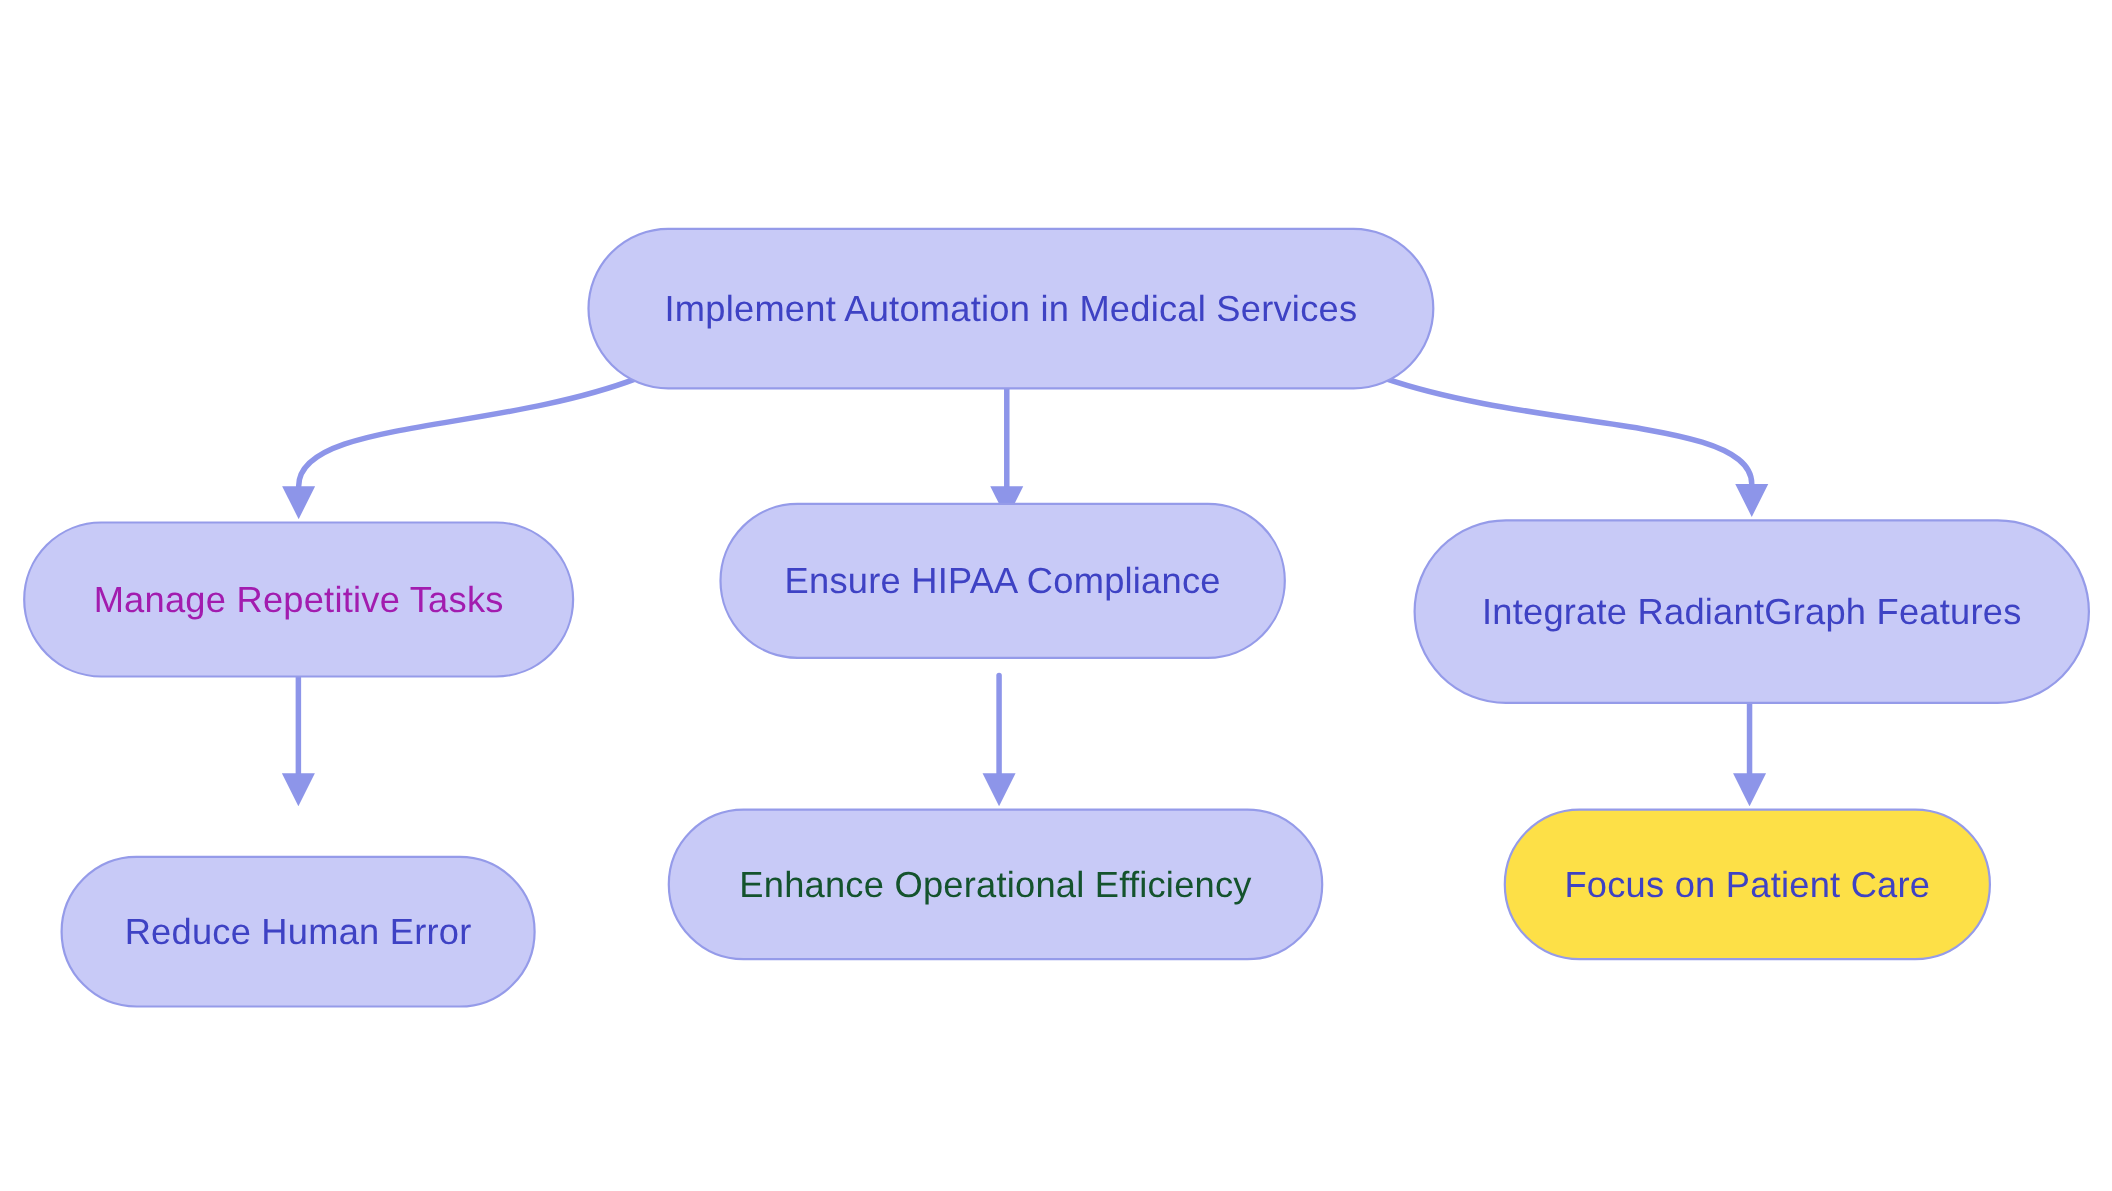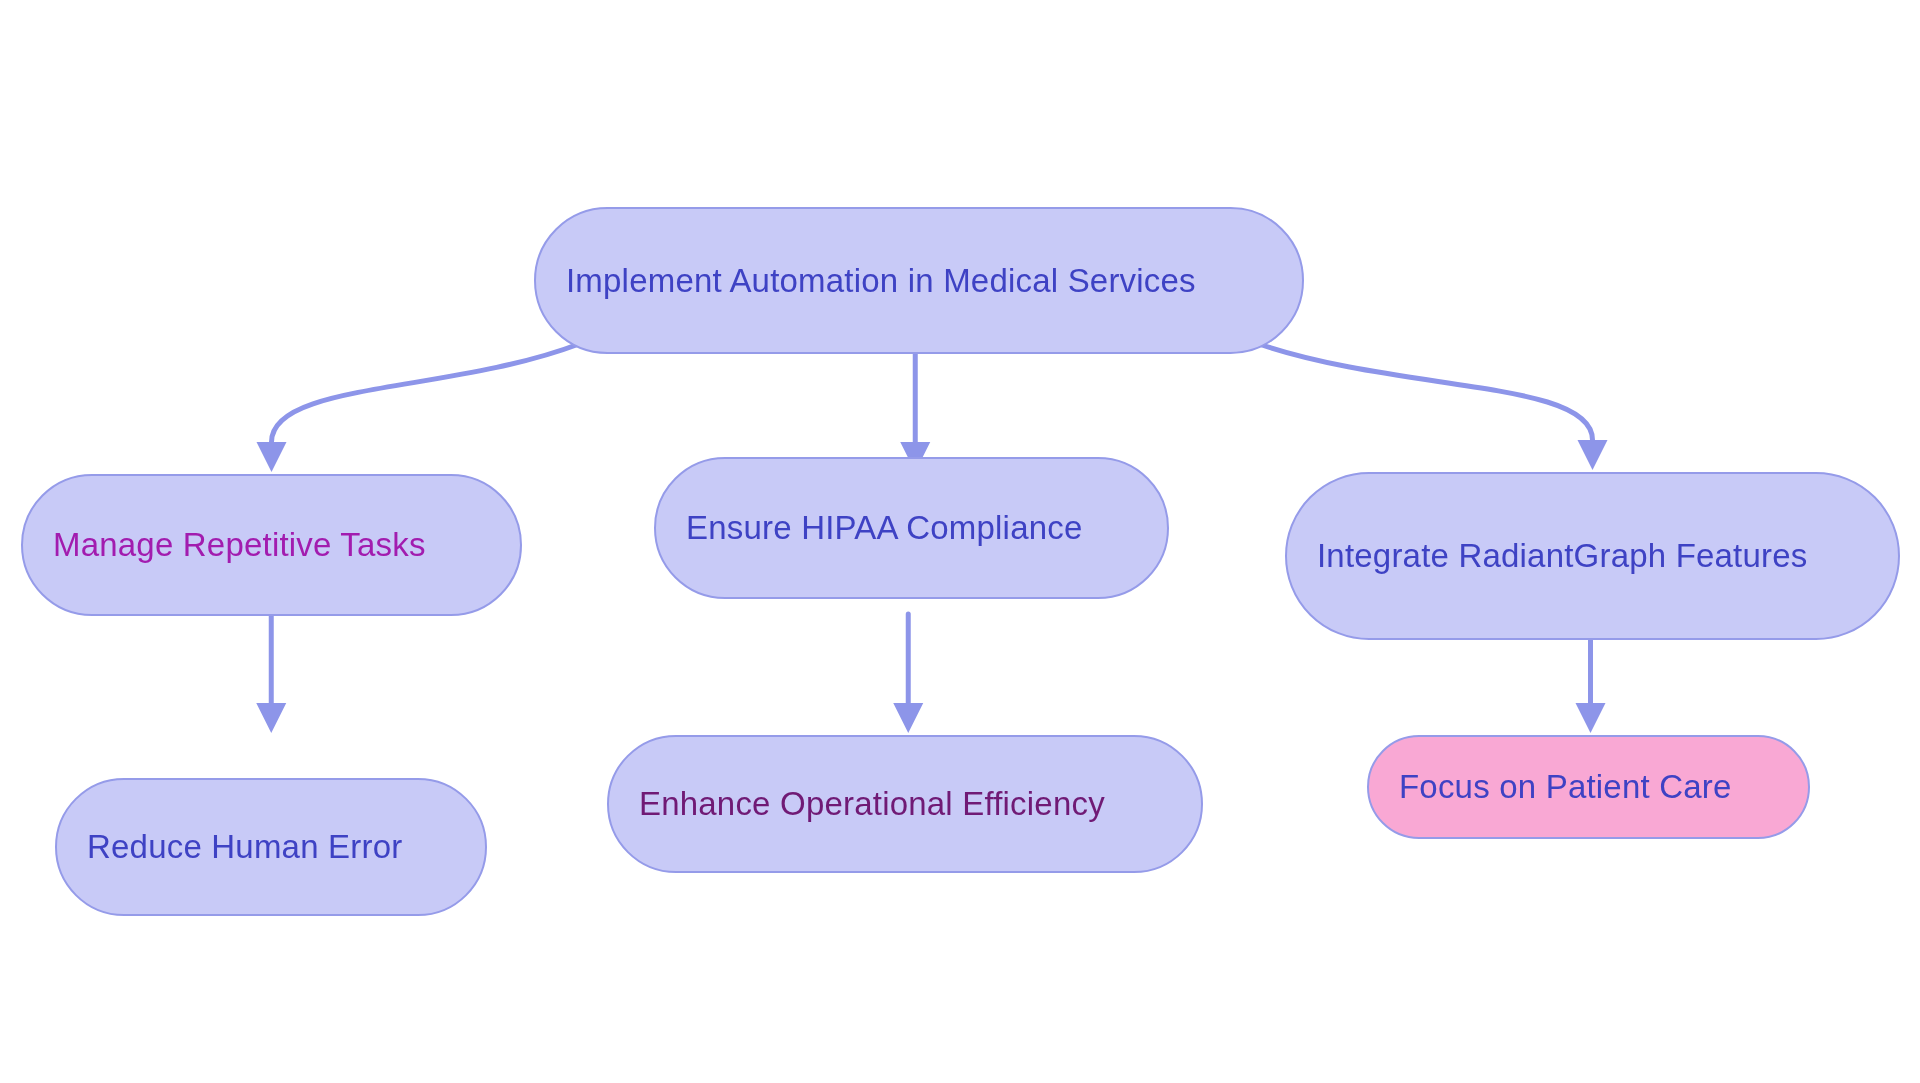--- a/index.html
+++ b/index.html
@@ -22,21 +22,21 @@
     width: 1920px;
     height: 1083px;
     pointer-events: none;
   }
   .flow-node {
     position: absolute;
     box-sizing: border-box;
     border-radius: 999px;
     display: flex;
     align-items: center;
-    justify-content: flex-start;
+    justify-content: center;
     white-space: nowrap;
     font-size: 33px;
     font-weight: 400;
     letter-spacing: 0.2px;
   }
   .flow-node .node-label {
     padding: 0 30px;
   }
 </style>
 </head>
@@ -67,20 +67,20 @@
       </div>
       <div class="flow-node" style="left: 654px; top: 457px; width: 515px; height: 142px; background: rgb(200, 202, 247); border: 2px solid rgb(149, 155, 233); color: rgb(62, 66, 196);">
         <span class="node-label">Ensure HIPAA Compliance</span>
       </div>
       <div class="flow-node" style="left: 1285px; top: 472px; width: 615px; height: 168px; background: rgb(200, 202, 247); border: 2px solid rgb(149, 155, 233); color: rgb(62, 66, 196);">
         <span class="node-label">Integrate RadiantGraph Features</span>
       </div>
       <div class="flow-node" style="left: 55px; top: 778px; width: 432px; height: 138px; background: rgb(200, 202, 247); border: 2px solid rgb(149, 155, 233); color: rgb(62, 66, 196);">
         <span class="node-label">Reduce Human Error</span>
       </div>
-      <div class="flow-node" style="left: 607px; top: 735px; width: 596px; height: 138px; background: rgb(200, 202, 247); border: 2px solid rgb(149, 155, 233); color: #701a75;">
+      <div class="flow-node" style="left: 607px; top: 735px; width: 596px; height: 138px; background: rgb(200, 202, 247); border: 2px solid rgb(149, 155, 233); color: #14532d;">
         <span class="node-label">Enhance Operational Efficiency</span>
       </div>
-      <div class="flow-node" style="left: 1367px; top: 735px; width: 443px; height: 104px; background: #f9a8d4; border: 2px solid rgb(149, 155, 233); color: rgb(62, 66, 196);">
+      <div class="flow-node" style="left: 1367px; top: 735px; width: 443px; height: 138px; background: #fde047; border: 2px solid rgb(149, 155, 233); color: rgb(62, 66, 196);">
         <span class="node-label">Focus on Patient Care</span>
       </div>
     </div>
 </div>
 
 </body></html>

